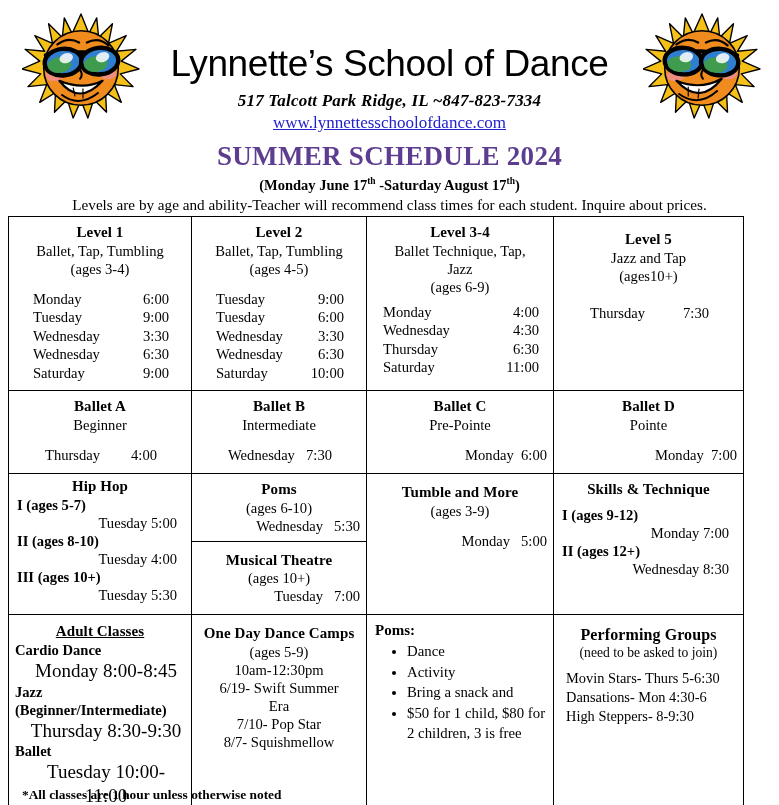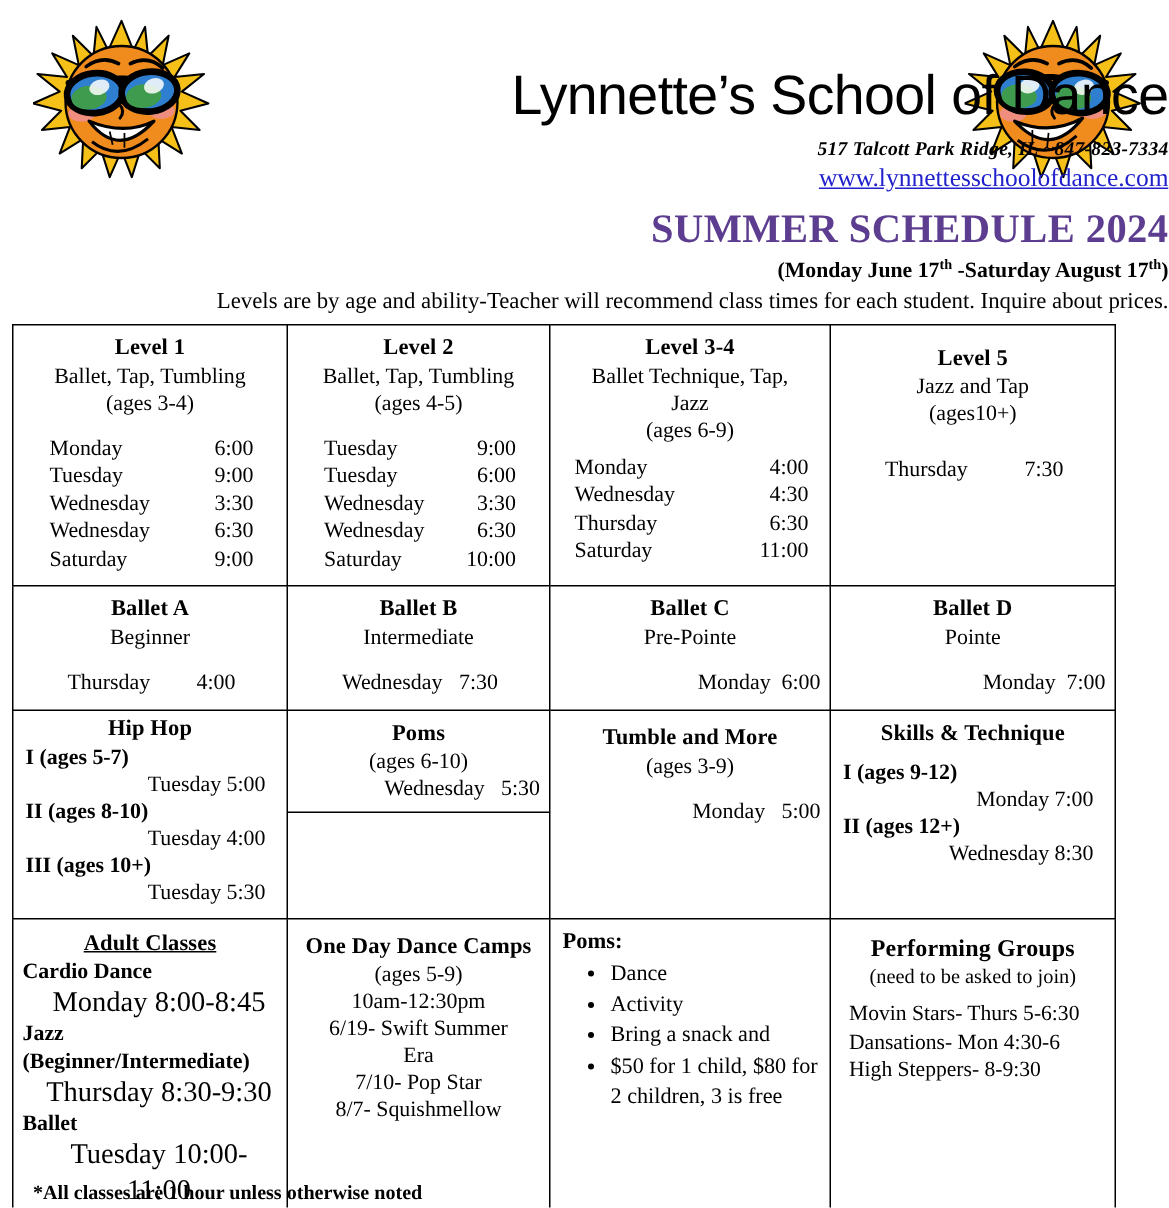--- a/index.html
+++ b/index.html
@@ -27,36 +27,36 @@
     width: 118px;
     height: 110px;
   }
   .sun-left  { left: 22px; }
   .sun-right { right: 18px; }
   .sun svg { width: 100%; height: 100%; display: block; }
 
   .title-block {
     position: absolute;
     left: 0; right: 0; top: 0;
-    text-align: right;
+    text-align: center;
   }
   .school-title {
     font-family: "Liberation Sans", sans-serif;
     font-size: 37px;
     font-weight: 400;
     letter-spacing: -0.4px;
     color: #000;
     margin-top: 45px;
     line-height: 1.05;
   }
   .address {
     font-family: "Liberation Serif", serif;
     font-style: italic;
     font-weight: bold;
-    font-size: 13px;
+    font-size: 17px;
     letter-spacing: 0.2px;
     margin-top: 7px;
     color: #000;
   }
   .website {
     font-size: 17px;
     font-family: "Liberation Serif", serif;
     color: #2222cc;
     text-decoration: underline;
     margin-top: 2px;
@@ -431,20 +431,29 @@
         <tbody>
               <tr class="divider-row">
           <td>
             <div class="cell" style="padding-bottom:5px;">
               <div class="cell-title">Poms</div>
               <div class="cell-sub">(ages 6-10)</div>
               <div class="dt-center"><span>Wednesday</span>&nbsp;&nbsp;&nbsp;<span>5:30</span></div>
             </div>
           </td>
         </tr>
+        <tr>
+          <td>
+            <div class="cell" style="padding-top:9px;">
+              <div class="cell-title">Musical Theatre</div>
+              <div class="cell-sub">(ages 10+)</div>
+              <div class="dt-center"><span>Tuesday</span>&nbsp;&nbsp;&nbsp;<span>7:00</span></div>
+            </div>
+          </td>
+        </tr>
       </tbody>
           </table>
     </td>
 
     <td>
       <div class="cell" style="padding-top:9px;">
         <div class="cell-title">Tumble and More</div>
         <div class="cell-sub">(ages 3-9)</div>
         <div class="spacer"></div>
         <div class="dt-center"><span>Monday</span>&nbsp;&nbsp;&nbsp;<span>5:00</span></div>

